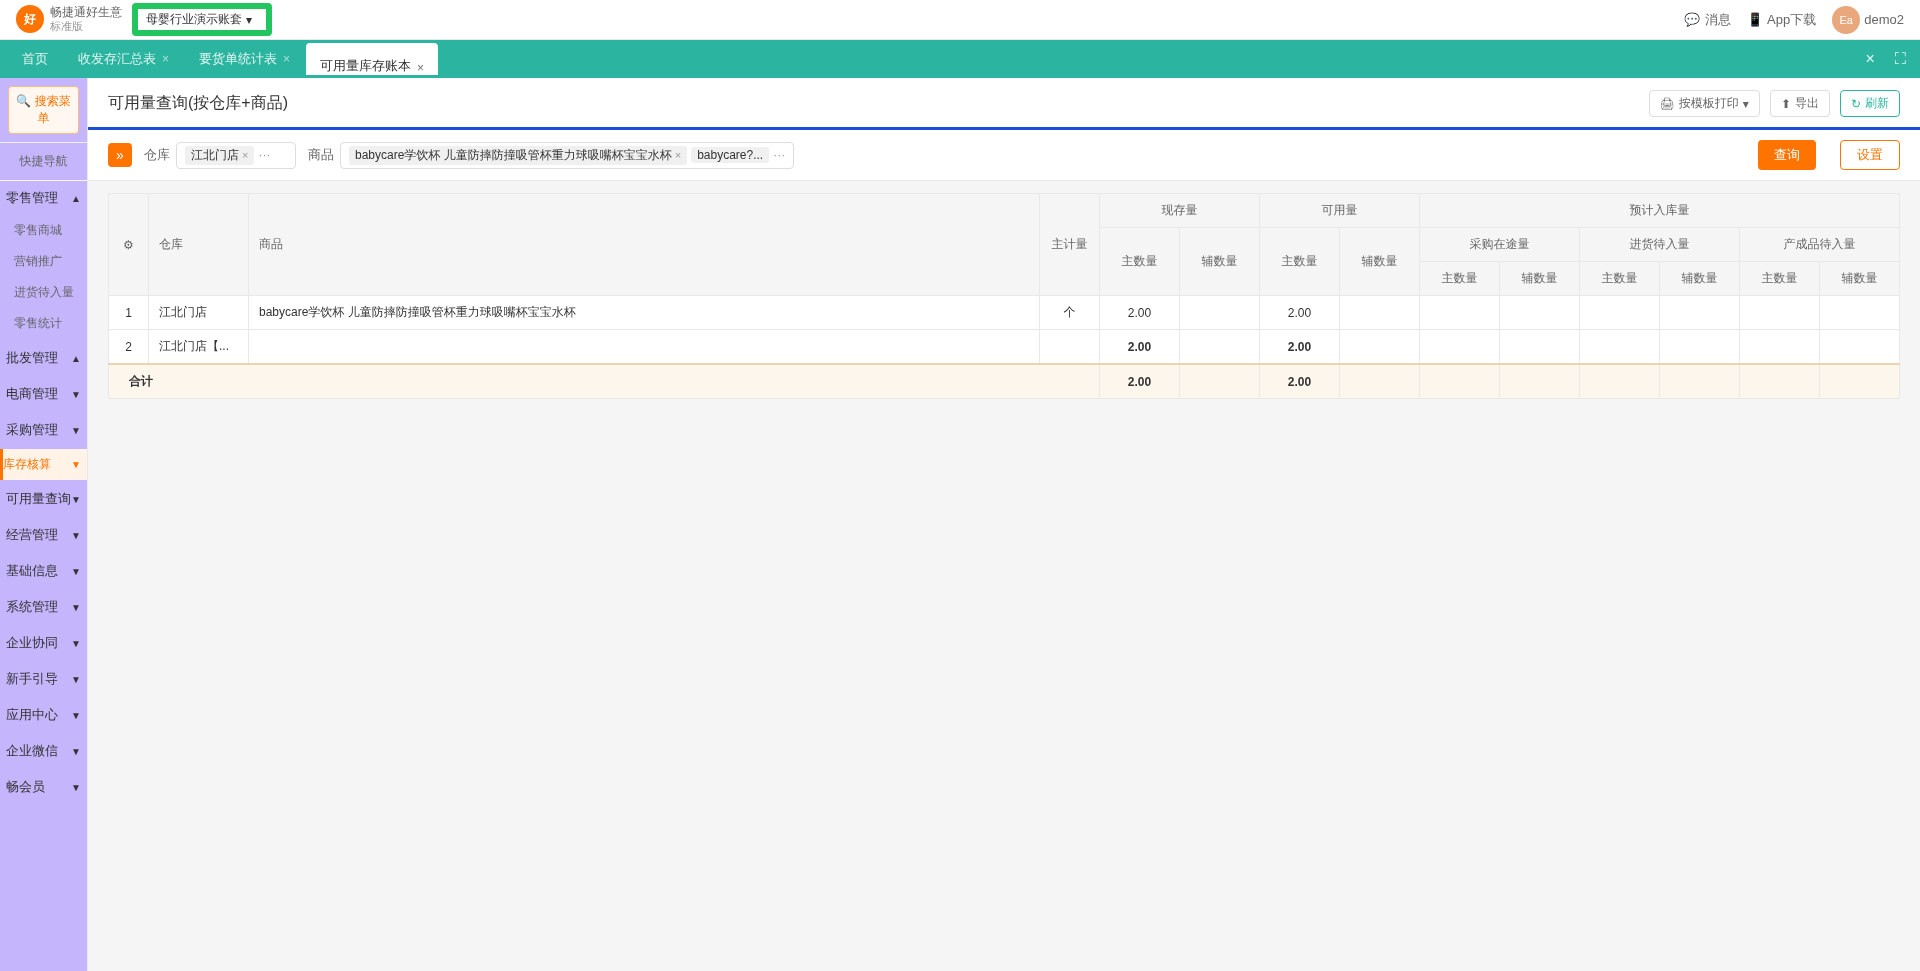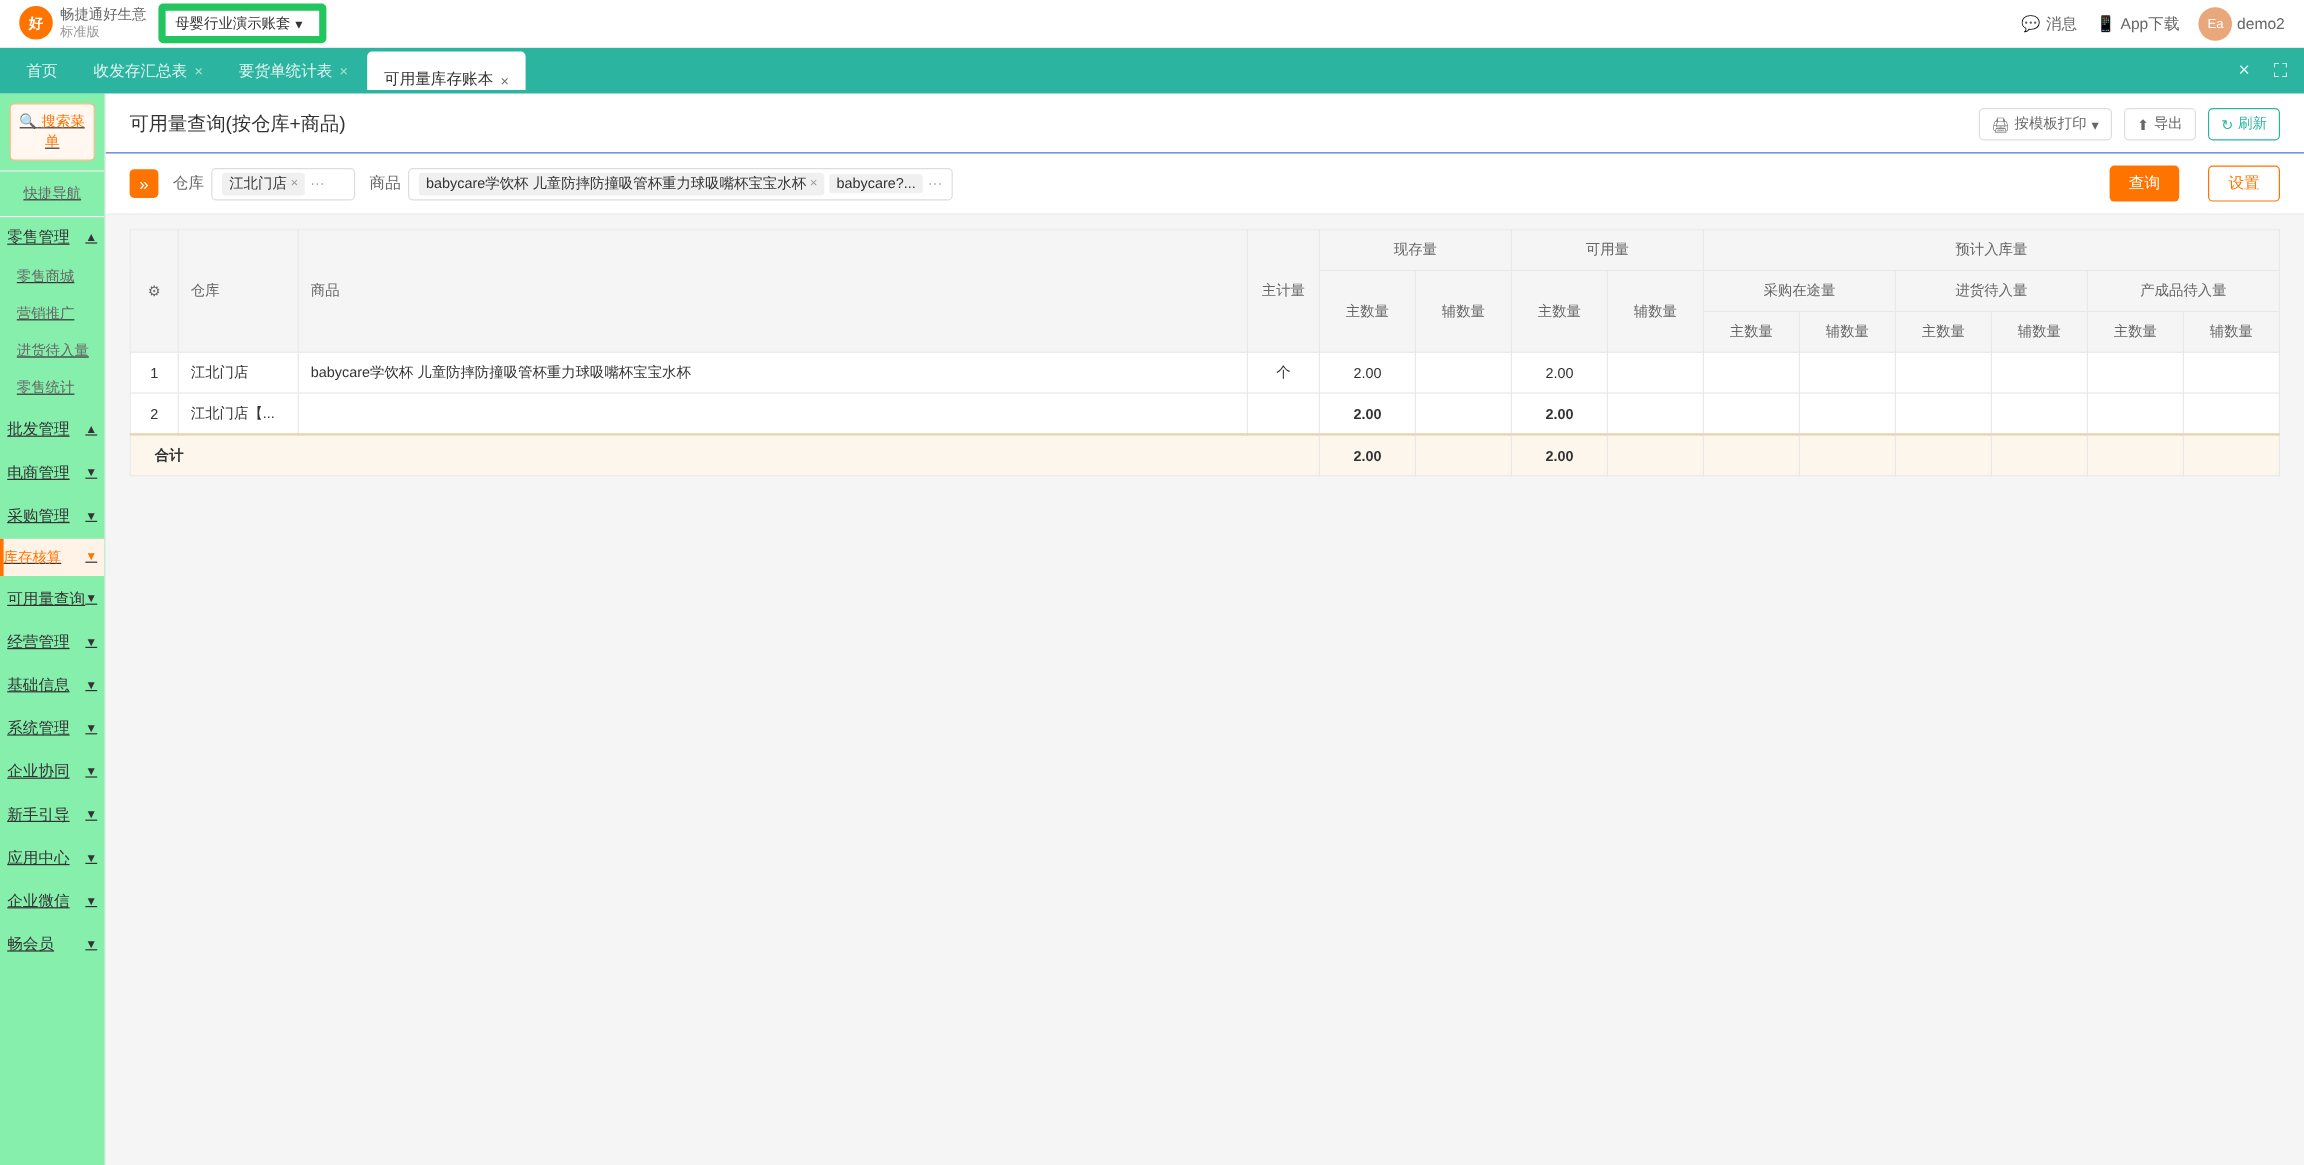--- a/index.html
+++ b/index.html
@@ -52,45 +52,44 @@
     .tab-close { font-size: 12px; color: inherit; cursor: pointer; opacity: 0.7; }
     .tab-bar-actions { margin-left: auto; display: flex; align-items: center; gap: 8px; }
     .tab-bar-btn { color: rgba(255,255,255,0.85); cursor: pointer; font-size: 16px; padding: 2px 6px; }
 
     
     .main-layout { display: flex; flex: 1; overflow: hidden; }
 
     
     .sidebar {
       width: 88px;
-      background: #86efac;
+      background: #c4b5fd;
       border-right: 1px solid #e8e8e8;
       display: flex;
       flex-direction: column;
       overflow-y: auto;
       flex-shrink: 0;
-      text-decoration: underline;
     }
     .sidebar-search { padding: 8px; border-bottom: 1px solid #f0f0f0; }
     .sidebar-search-btn { width: 100%; padding: 6px 4px; background: #fff7f0; border: 1px solid #ffb980; border-radius: 4px; color: #ff7300; font-size: 12px; cursor: pointer; text-align: center; }
     .sidebar-nav-item { padding: 10px 8px; text-align: center; cursor: pointer; font-size: 12px; color: #666; border-bottom: 1px solid #f5f5f5; }
     .sidebar-group { margin-bottom: 2px; }
     .sidebar-group-title { display: flex; align-items: center; justify-content: space-between; padding: 8px 6px; font-size: 13px; color: #333; cursor: pointer; font-weight: 500; }
     .sidebar-item { padding: 7px 6px 7px 14px; font-size: 12px; color: #666; cursor: pointer; }
     .sidebar-item.active { color: #ff7300; background: #fff3e8; border-left: 3px solid #ff7300; }
     .arrow-icon { font-size: 10px; }
 
     
     .content-area { flex: 1; display: flex; flex-direction: column; overflow: hidden; background: #f5f5f5; }
 
     
     .page-header {
       background: #fff;
       padding: 12px 20px 0 20px;
-      border-bottom: 1px solid #1d4ed8;
+      border-bottom: 3px solid #1d4ed8;
       flex-shrink: 0;
     }
     .page-title-row { display: flex; align-items: center; justify-content: space-between; padding-bottom: 10px; }
     .page-title { font-size: 16px; font-weight: 500; color: #333; }
     .page-actions { display: flex; align-items: center; gap: 10px; }
     .page-action-btn { display: flex; align-items: center; gap: 4px; padding: 4px 10px; border: 1px solid #ddd; border-radius: 4px; background: #fff; font-size: 12px; color: #666; cursor: pointer; }
     .refresh-btn { color: #2bb5a0; border-color: #2bb5a0; }
 
     
     .filter-bar {

